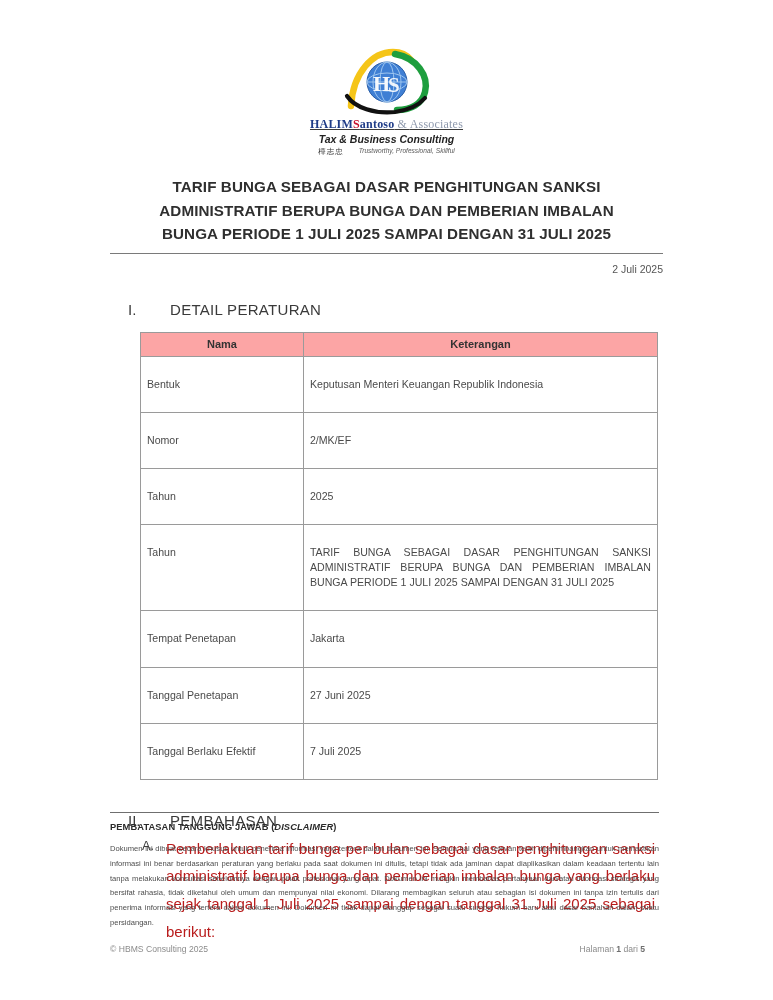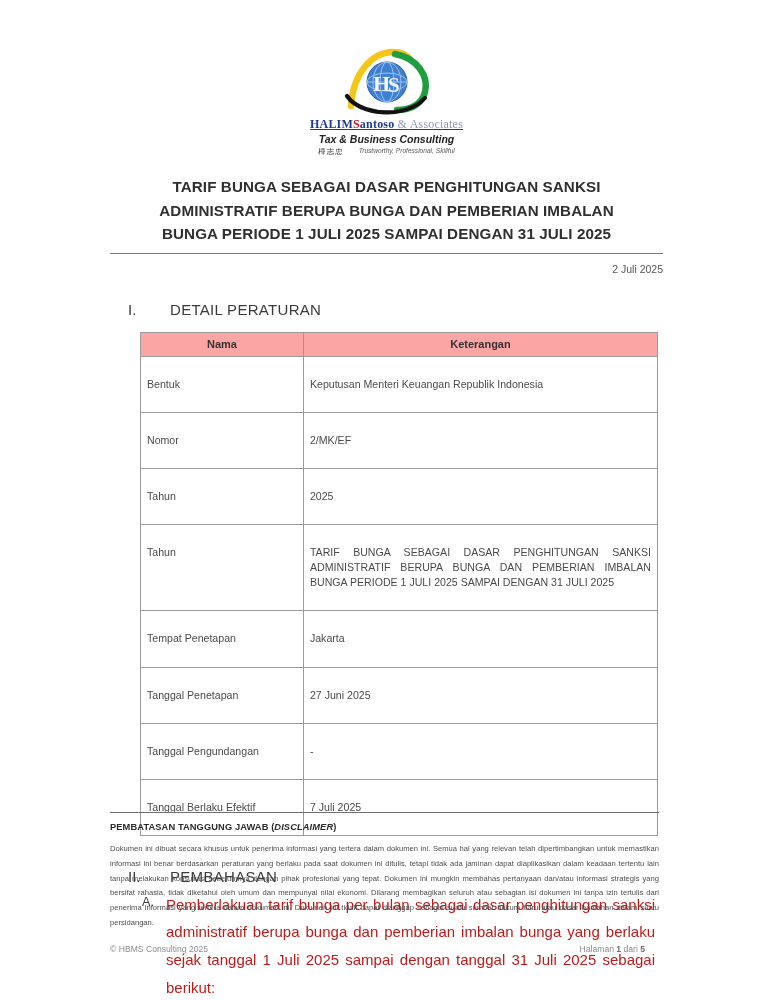--- a/index.html
+++ b/index.html
@@ -307,24 +307,20 @@
           </tr>
           <tr>
             <td>Tempat Penetapan</td>
             <td>Jakarta</td>
           </tr>
           <tr>
             <td>Tanggal Penetapan</td>
             <td>27 Juni 2025</td>
           </tr>
           <tr>
-            <td>Tanggal Pengundangan</td>
-            <td>-</td>
-          </tr>
-          <tr>
             <td>Tanggal Berlaku Efektif</td>
             <td>7 Juli 2025</td>
           </tr>
         </tbody>
       </table>
     </div>
   </div>
 
   <div class="section" style="margin-top:32px;">
     <div class="section-head">

